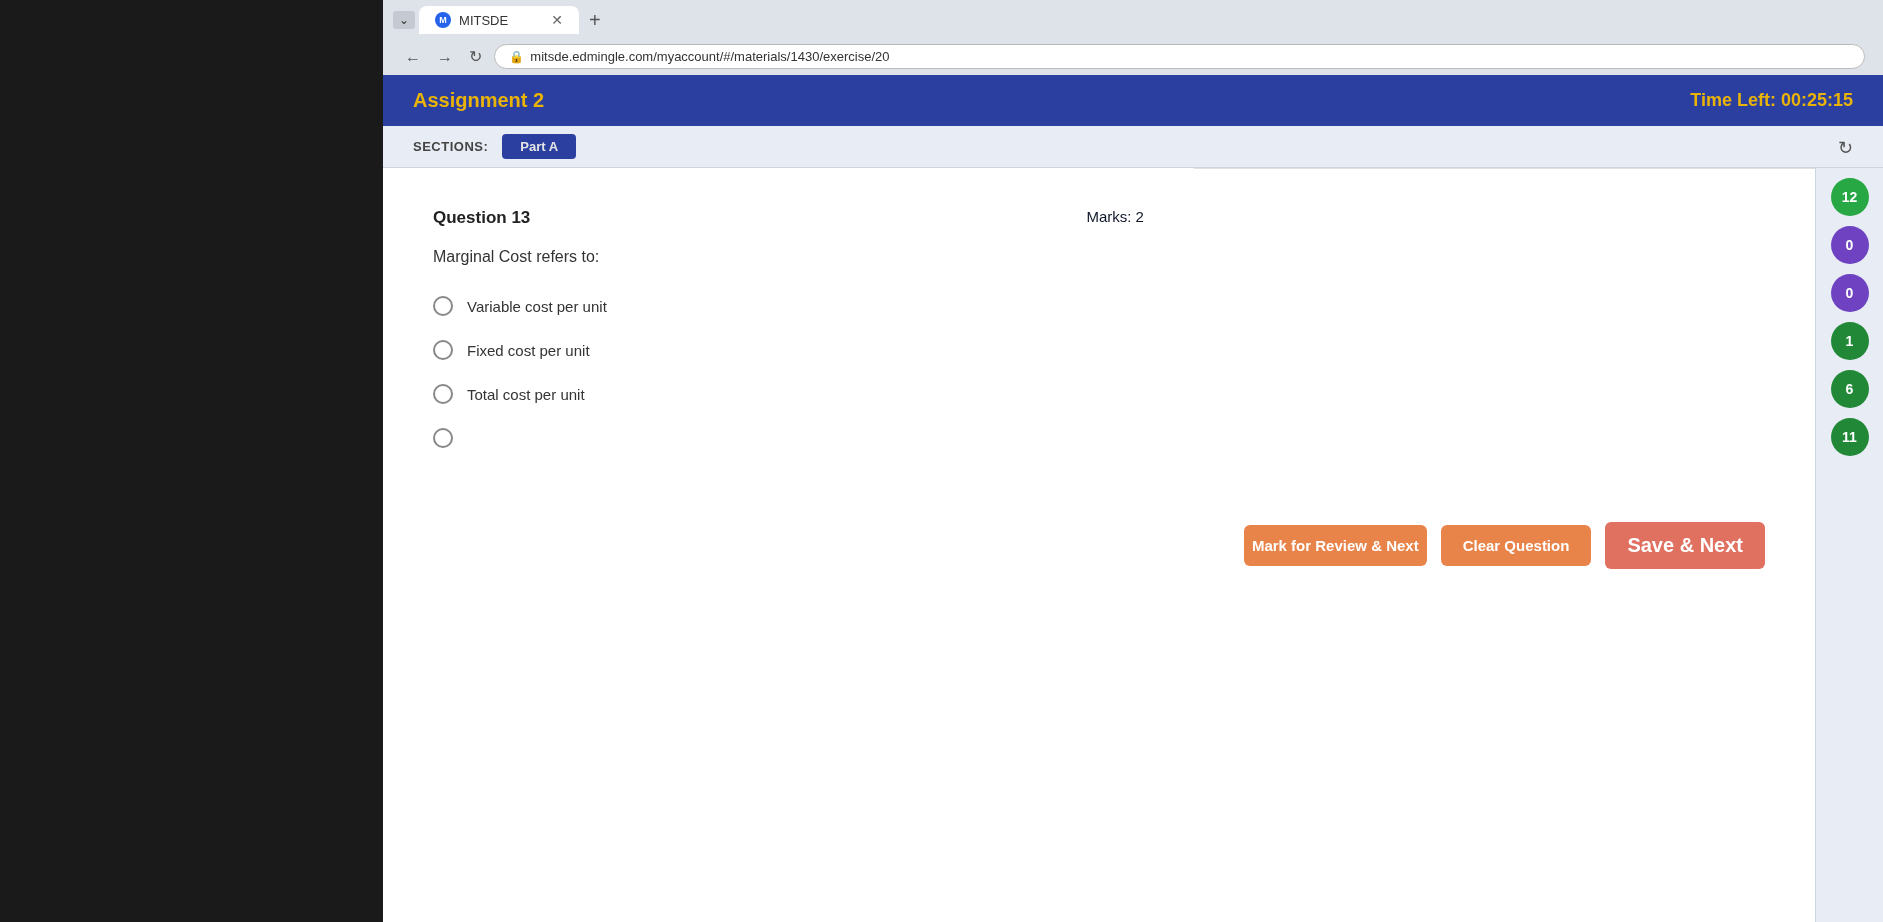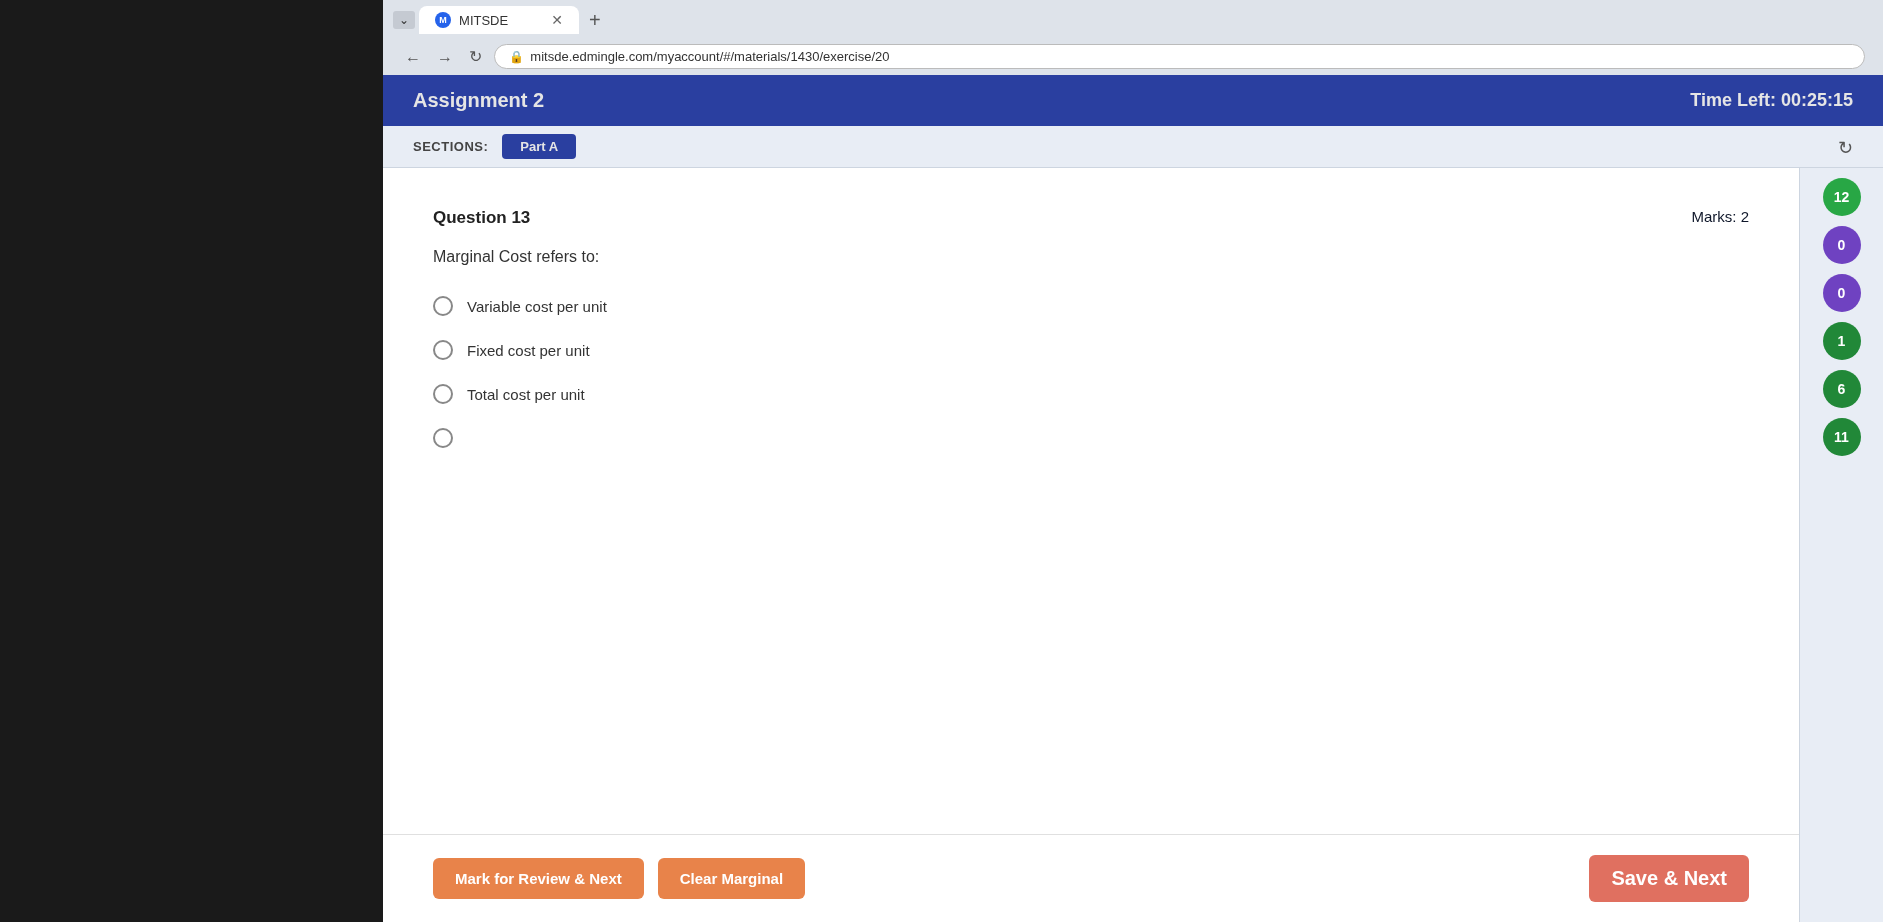--- a/index.html
+++ b/index.html
@@ -127,21 +127,21 @@
     }
 
     .url-icon {
       color: #666;
       font-size: 12px;
     }
 
     
     .assignment-header {
       background: #2a3fa0;
-      color: #e5e5e5;
+      color: #eab308;
       padding: 14px 30px;
       display: flex;
       align-items: center;
       justify-content: space-between;
     }
 
     .assignment-title {
       font-size: 20px;
       font-weight: bold;
     }
@@ -263,21 +263,21 @@
     .action-left {
       display: flex;
       gap: 14px;
     }
 
     .btn-mark-review {
       background: #e8834a;
       color: white;
       border: none;
       border-radius: 6px;
-      padding: 12px 22px;
+      padding: 12px 8px;
       font-size: 15px;
       font-weight: bold;
       cursor: pointer;
     }
 
     .btn-clear {
       background: #e8834a;
       color: white;
       border: none;
       border-radius: 6px;
@@ -293,21 +293,21 @@
       border: none;
       border-radius: 6px;
       padding: 12px 22px;
       font-size: 20px;
       font-weight: bold;
       cursor: pointer;
     }
 
     
     .right-sidebar {
-      width: 84px;
+      width: 68px;
       background: #e8edf5;
       border-left: 1px solid #cdd5e0;
       padding: 10px 6px;
       display: flex;
       flex-direction: column;
       align-items: center;
       gap: 10px;
       overflow-y: auto;
     }
 
@@ -378,21 +378,21 @@
       <span class="sections-label">SECTIONS:</span>
       <button class="section-btn">Part A</button>
     </div>
     <div class="sections-right">
       <span class="refresh-icon">↻</span>
     </div>
   </div>
 
   <div class="content-area">
 
-    <div style="display:flex; flex-direction:column; flex:1; overflow:hidden;">
+    <div style="display:flex; flex-direction:row; flex:1; overflow:hidden;">
       <div class="question-panel">
         <div class="question-header">
           <span class="question-number">Question 13</span>
           <span class="marks">Marks: 2</span>
         </div>
 
         <p class="question-text">Marginal Cost refers to:</p>
 
         <div class="options-list">
           <label class="option-item">
@@ -409,21 +409,21 @@
           </label>
           <label class="option-item">
             <div class="radio-circle"></div>
           </label>
         </div>
       </div>
 
       <div class="action-buttons">
         <div class="action-left">
           <button class="btn-mark-review">Mark for Review &amp; Next</button>
-          <button class="btn-clear">Clear Marginal</button>
+          <button class="btn-clear">Clear Question</button>
         </div>
         <button class="btn-save-next">Save &amp; Next</button>
       </div>
     </div>
 
     <div class="right-sidebar">
       <div class="sidebar-badge badge-green">12</div>
       <div class="sidebar-badge badge-purple">0</div>
       <div class="sidebar-badge badge-purple">0</div>
       <div class="sidebar-badge badge-dark-green">1</div>

